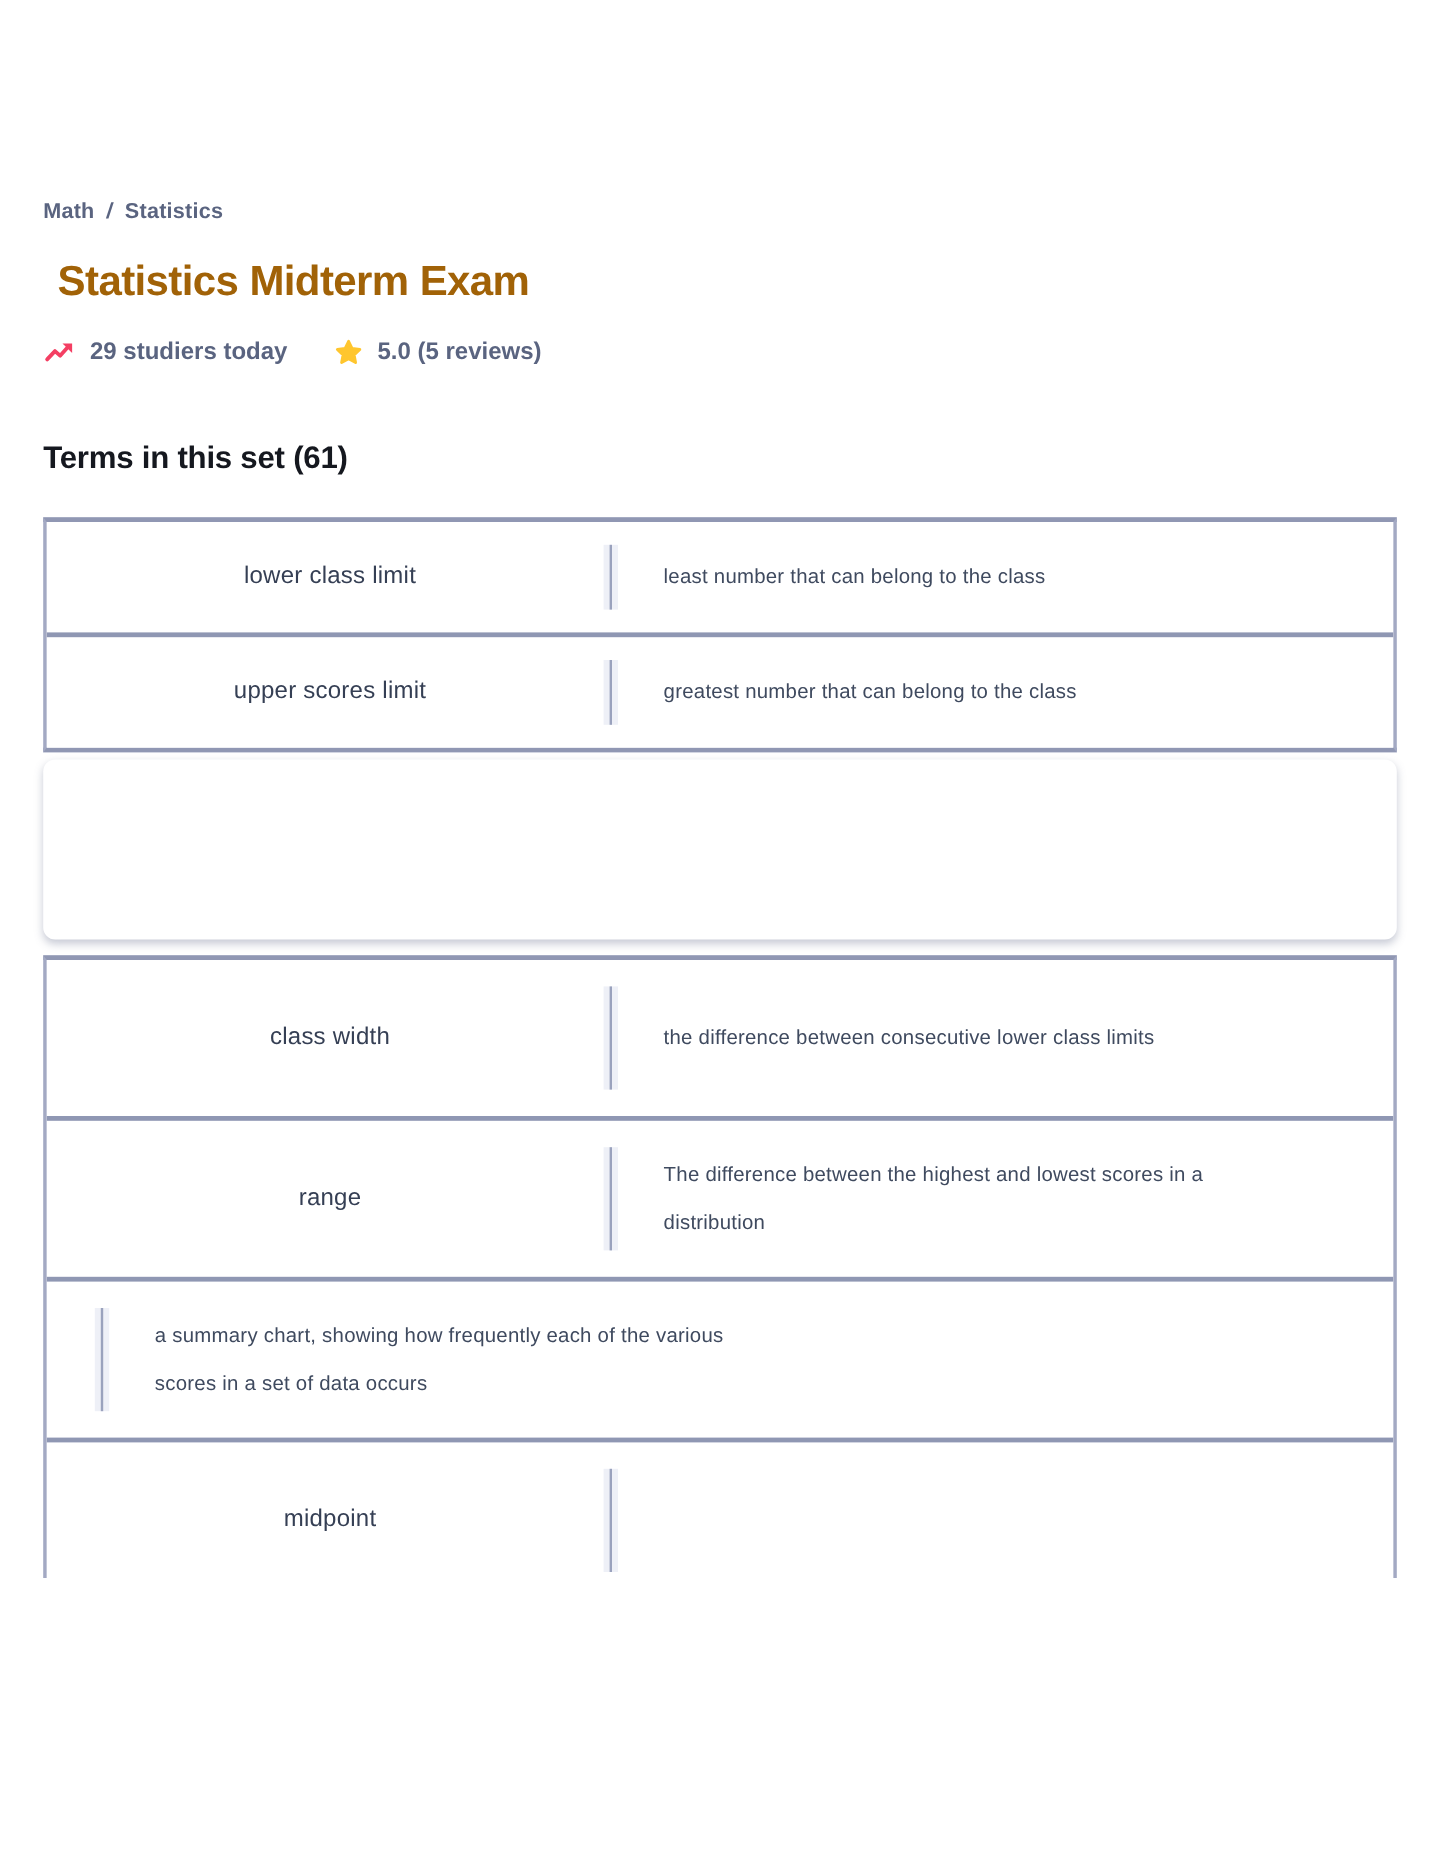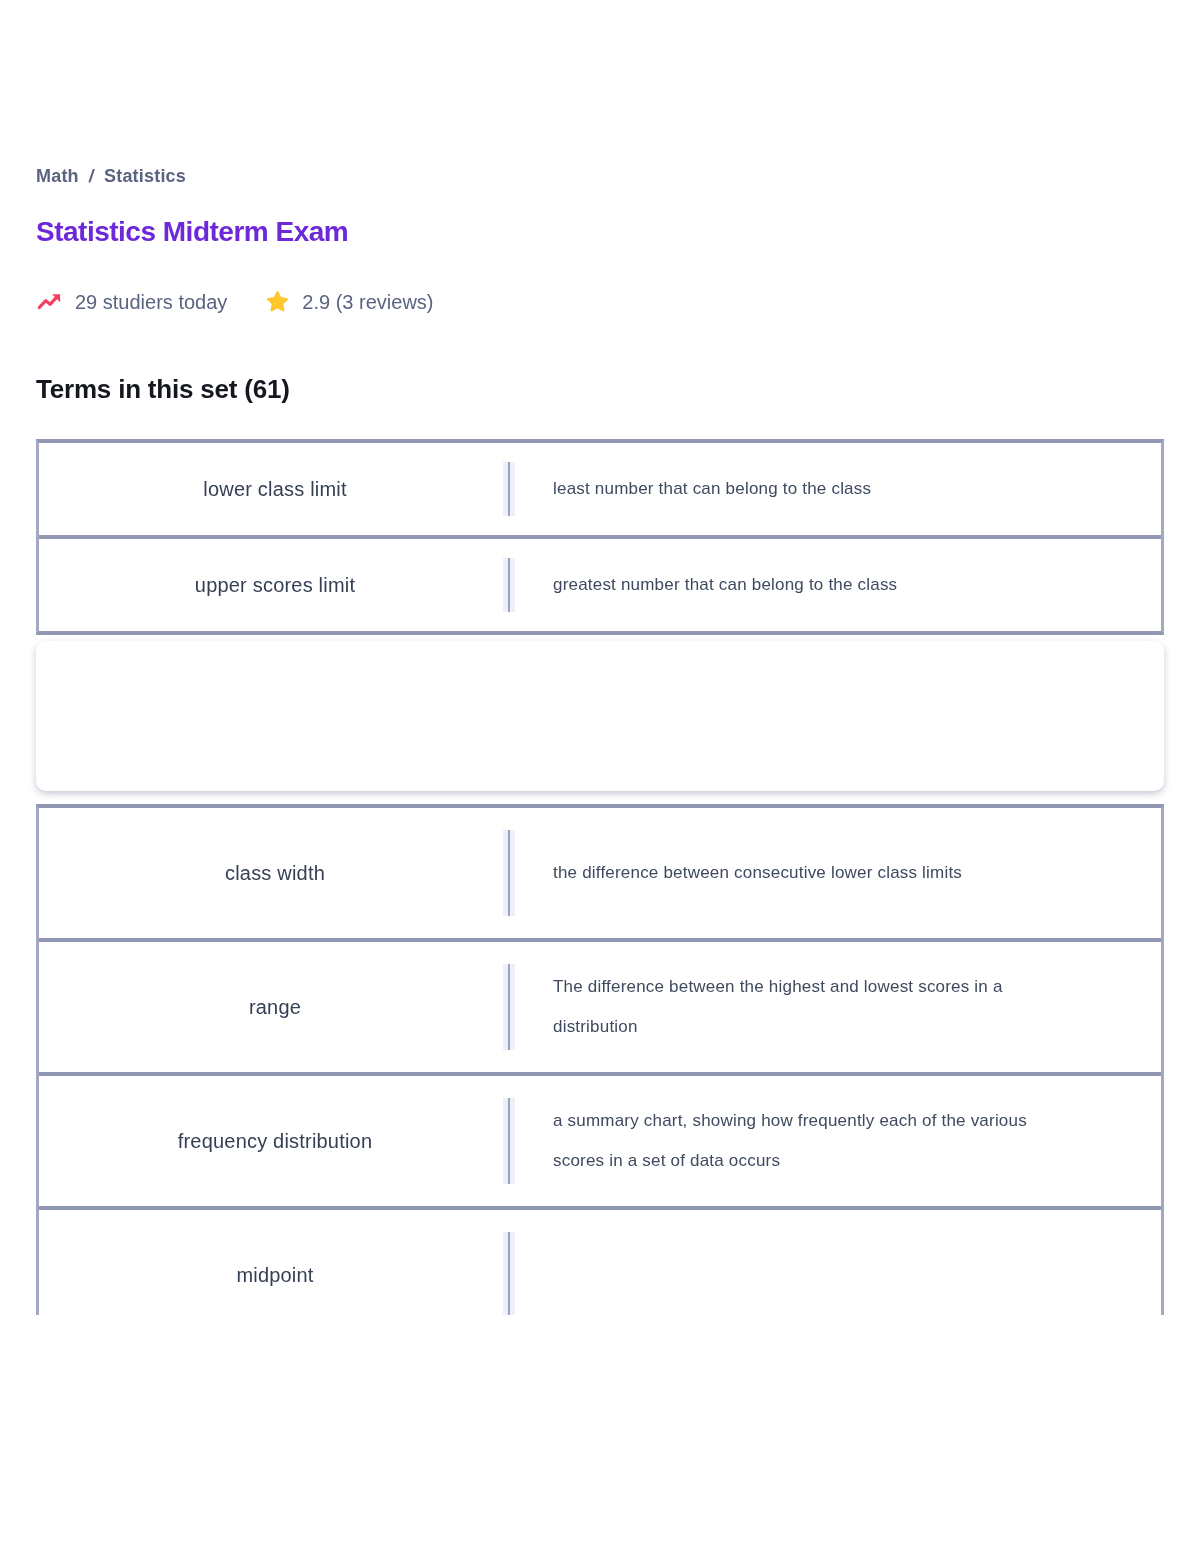--- a/index.html
+++ b/index.html
@@ -25,35 +25,35 @@
     font-size: 18px;
     font-weight: 700;
     color: #5a6480;
     letter-spacing: 0.2px;
   }
   .crumb { cursor: pointer; }
   .crumb-sep { font-weight: 800; transform: skewX(-8deg); }
 
   
   .set-title {
-    margin: 30px 0 0 0;
-    font-size: 28px;
+    margin: 30px 0 0 12px;
+    font-size: 35px;
     line-height: 1.05;
     font-weight: 800;
     letter-spacing: -0.5px;
-    color: #6d28d9;
+    color: #a16207;
   }
 
   
   .stats-row {
-    margin-top: 44px;
+    margin-top: 28px;
     display: flex;
     align-items: center;
     font-size: 20px;
-    font-weight: 400;
+    font-weight: 700;
     color: #5a6480;
   }
   .stat { display: flex; align-items: center; gap: 12px; }
   .stat + .stat { margin-left: 38px; }
   .stat svg { display: block; }
 
   
   .terms-heading {
     margin: 60px 0 0 0;
     font-size: 26px;
@@ -143,21 +143,21 @@
         </svg>
       </span>
       <span>29 studiers today</span>
     </div>
     <div class="stat">
       <span>
         <svg width="25" height="24" viewBox="0 0 24 24">
           <path d="M12 2.4l2.85 5.9 6.5.9-4.75 4.5 1.2 6.4L12 17l-5.8 3.1 1.2-6.4L2.65 9.2l6.5-.9z" fill="#ffc62e" stroke="#ffc62e" stroke-width="2.4" stroke-linejoin="round"></path>
         </svg>
       </span>
-      <span>2.9 (3 reviews)</span>
+      <span>5.0 (5 reviews)</span>
     </div>
   </div>
 
   <h2 class="terms-heading">Terms in this set (61)</h2>
 
   <div class="terms-card">
     <div class="term-row">
       <div class="term-cell">lower class limit</div>
       <div class="divider-wrap">
           <div class="divider-line"></div>
@@ -192,21 +192,20 @@
     <div class="term-row">
       <div class="term-cell">range</div>
       <div class="divider-wrap">
           <div class="divider-line"></div>
         </div>
       <div class="def-cell">
         <span class="def-text">The difference between the highest and lowest scores in a distribution</span>
       </div>
     </div>
     <div class="term-row">
-      <div class="term-cell">frequency distribution</div>
       <div class="divider-wrap">
           <div class="divider-line"></div>
         </div>
       <div class="def-cell">
         <span class="def-text">a summary chart, showing how frequently each of the various scores in a set of data occurs</span>
       </div>
     </div>
     <div class="term-row">
       <div class="term-cell">midpoint</div>
       <div class="divider-wrap">

